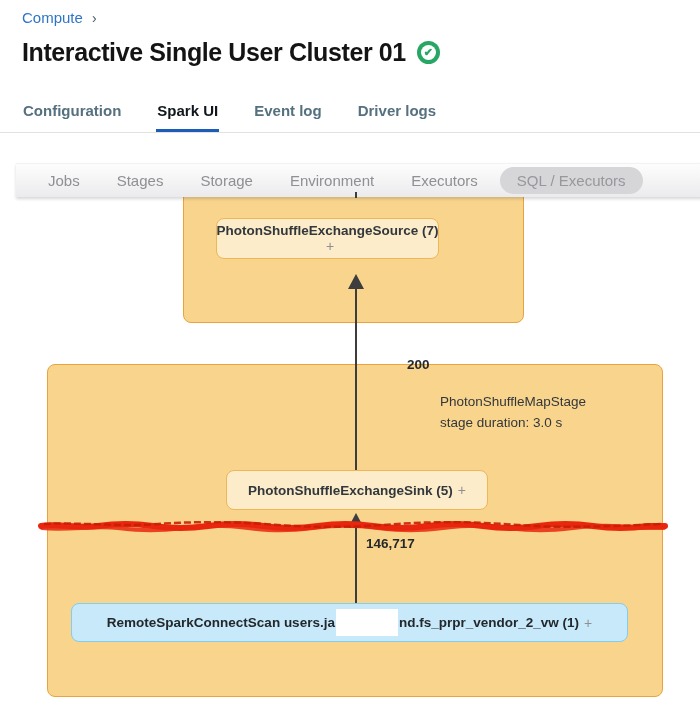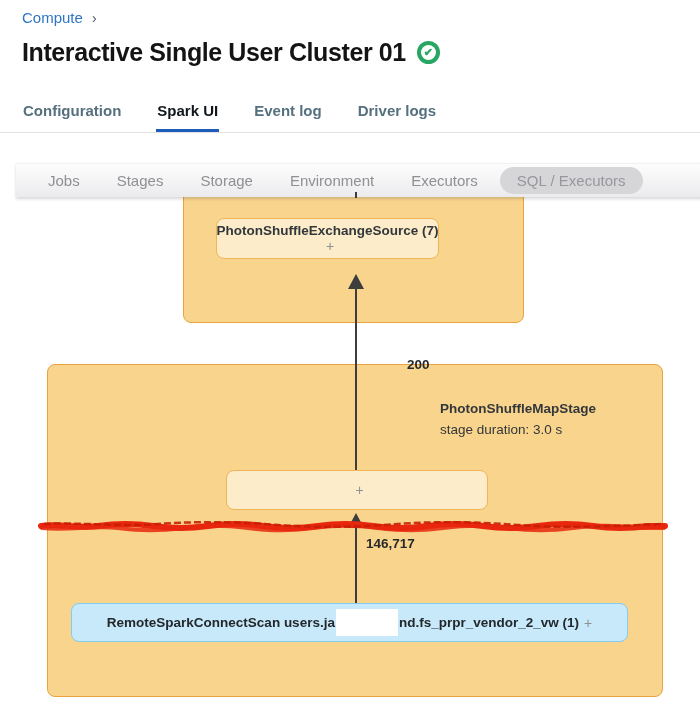--- a/index.html
+++ b/index.html
@@ -48,21 +48,21 @@
   .scan-node { position:absolute; left:71px; top:603px; width:557px; height:39px; z-index:2;
     background:#c8e9fa; border:1.5px solid #82cdf2; border-radius:8px;
     display:flex; align-items:center; justify-content:center;
     font-size:13.5px; font-weight:700; color:#23282c; cursor:pointer; white-space:nowrap; }
   .plus { color:#8f9094; font-weight:400; font-size:14px; margin-left:5px; }
   .redaction-box { display:inline-block; width:62px; height:27px; background:#ffffff;
     margin:0 1px; }
 
   .stage-label { position:absolute; left:440px; top:391px; z-index:2; line-height:21px;
     font-size:13.5px; color:#33373b; }
-  .stage-label .name { font-weight:700;margin-top:7px; }
+  .stage-label .name { font-weight:400; }
 
   .edge-line { position:absolute; width:2px; background:#3d3d3d; z-index:2; }
   .line-top    { left:355px; top:289px; height:181px; }
   .line-bottom { left:355px; top:527px; height:76px; }
   .clipped-dash { position:absolute; left:355px; top:192px; width:2px; height:6px;
     background:#3d3d3d; z-index:5; }
   .arrowhead { position:absolute; width:0; height:0; z-index:2;
     border-left:8px solid transparent; border-right:8px solid transparent; }
   .head-top    { left:348px; top:274px; border-bottom:15px solid #3d3d3d; }
   .head-bottom { left:348px; top:513px; border-bottom:15px solid #3d3d3d; }
@@ -117,20 +117,21 @@
 <div class="edge-line line-top"></div>
 <div class="edge-label label-rows-top">200</div>
 
 <div class="stage-box box-map"></div>
 <div class="stage-label">
   <div class="name">PhotonShuffleMapStage</div>
   <div class="dur">stage duration: 3.0 s</div>
 </div>
 
 <div class="op-node node-sink">
+  <span>PhotonShuffleExchangeSink (5)</span>
   <span class="plus">+</span>
 </div>
 
 <div class="arrowhead head-bottom"></div>
 <div class="edge-line line-bottom"></div>
 <div class="edge-label label-rows-bottom">146,717</div>
 
 <div class="scribble">
   <svg width="630" height="14" viewBox="0 0 630 14" xmlns="http://www.w3.org/2000/svg">
     <path d="M3,7 C20,4 40,10 60,7 S95,4 115,7 S150,10 170,7 S205,4 225,7 S260,10 280,7 S315,4 335,7 S370,10 390,7 S425,4 445,7 S480,10 500,7 S535,4 555,7 S590,10 610,7 L627,7" stroke="#e8270e" stroke-width="6" fill="none" stroke-linecap="round"></path>

